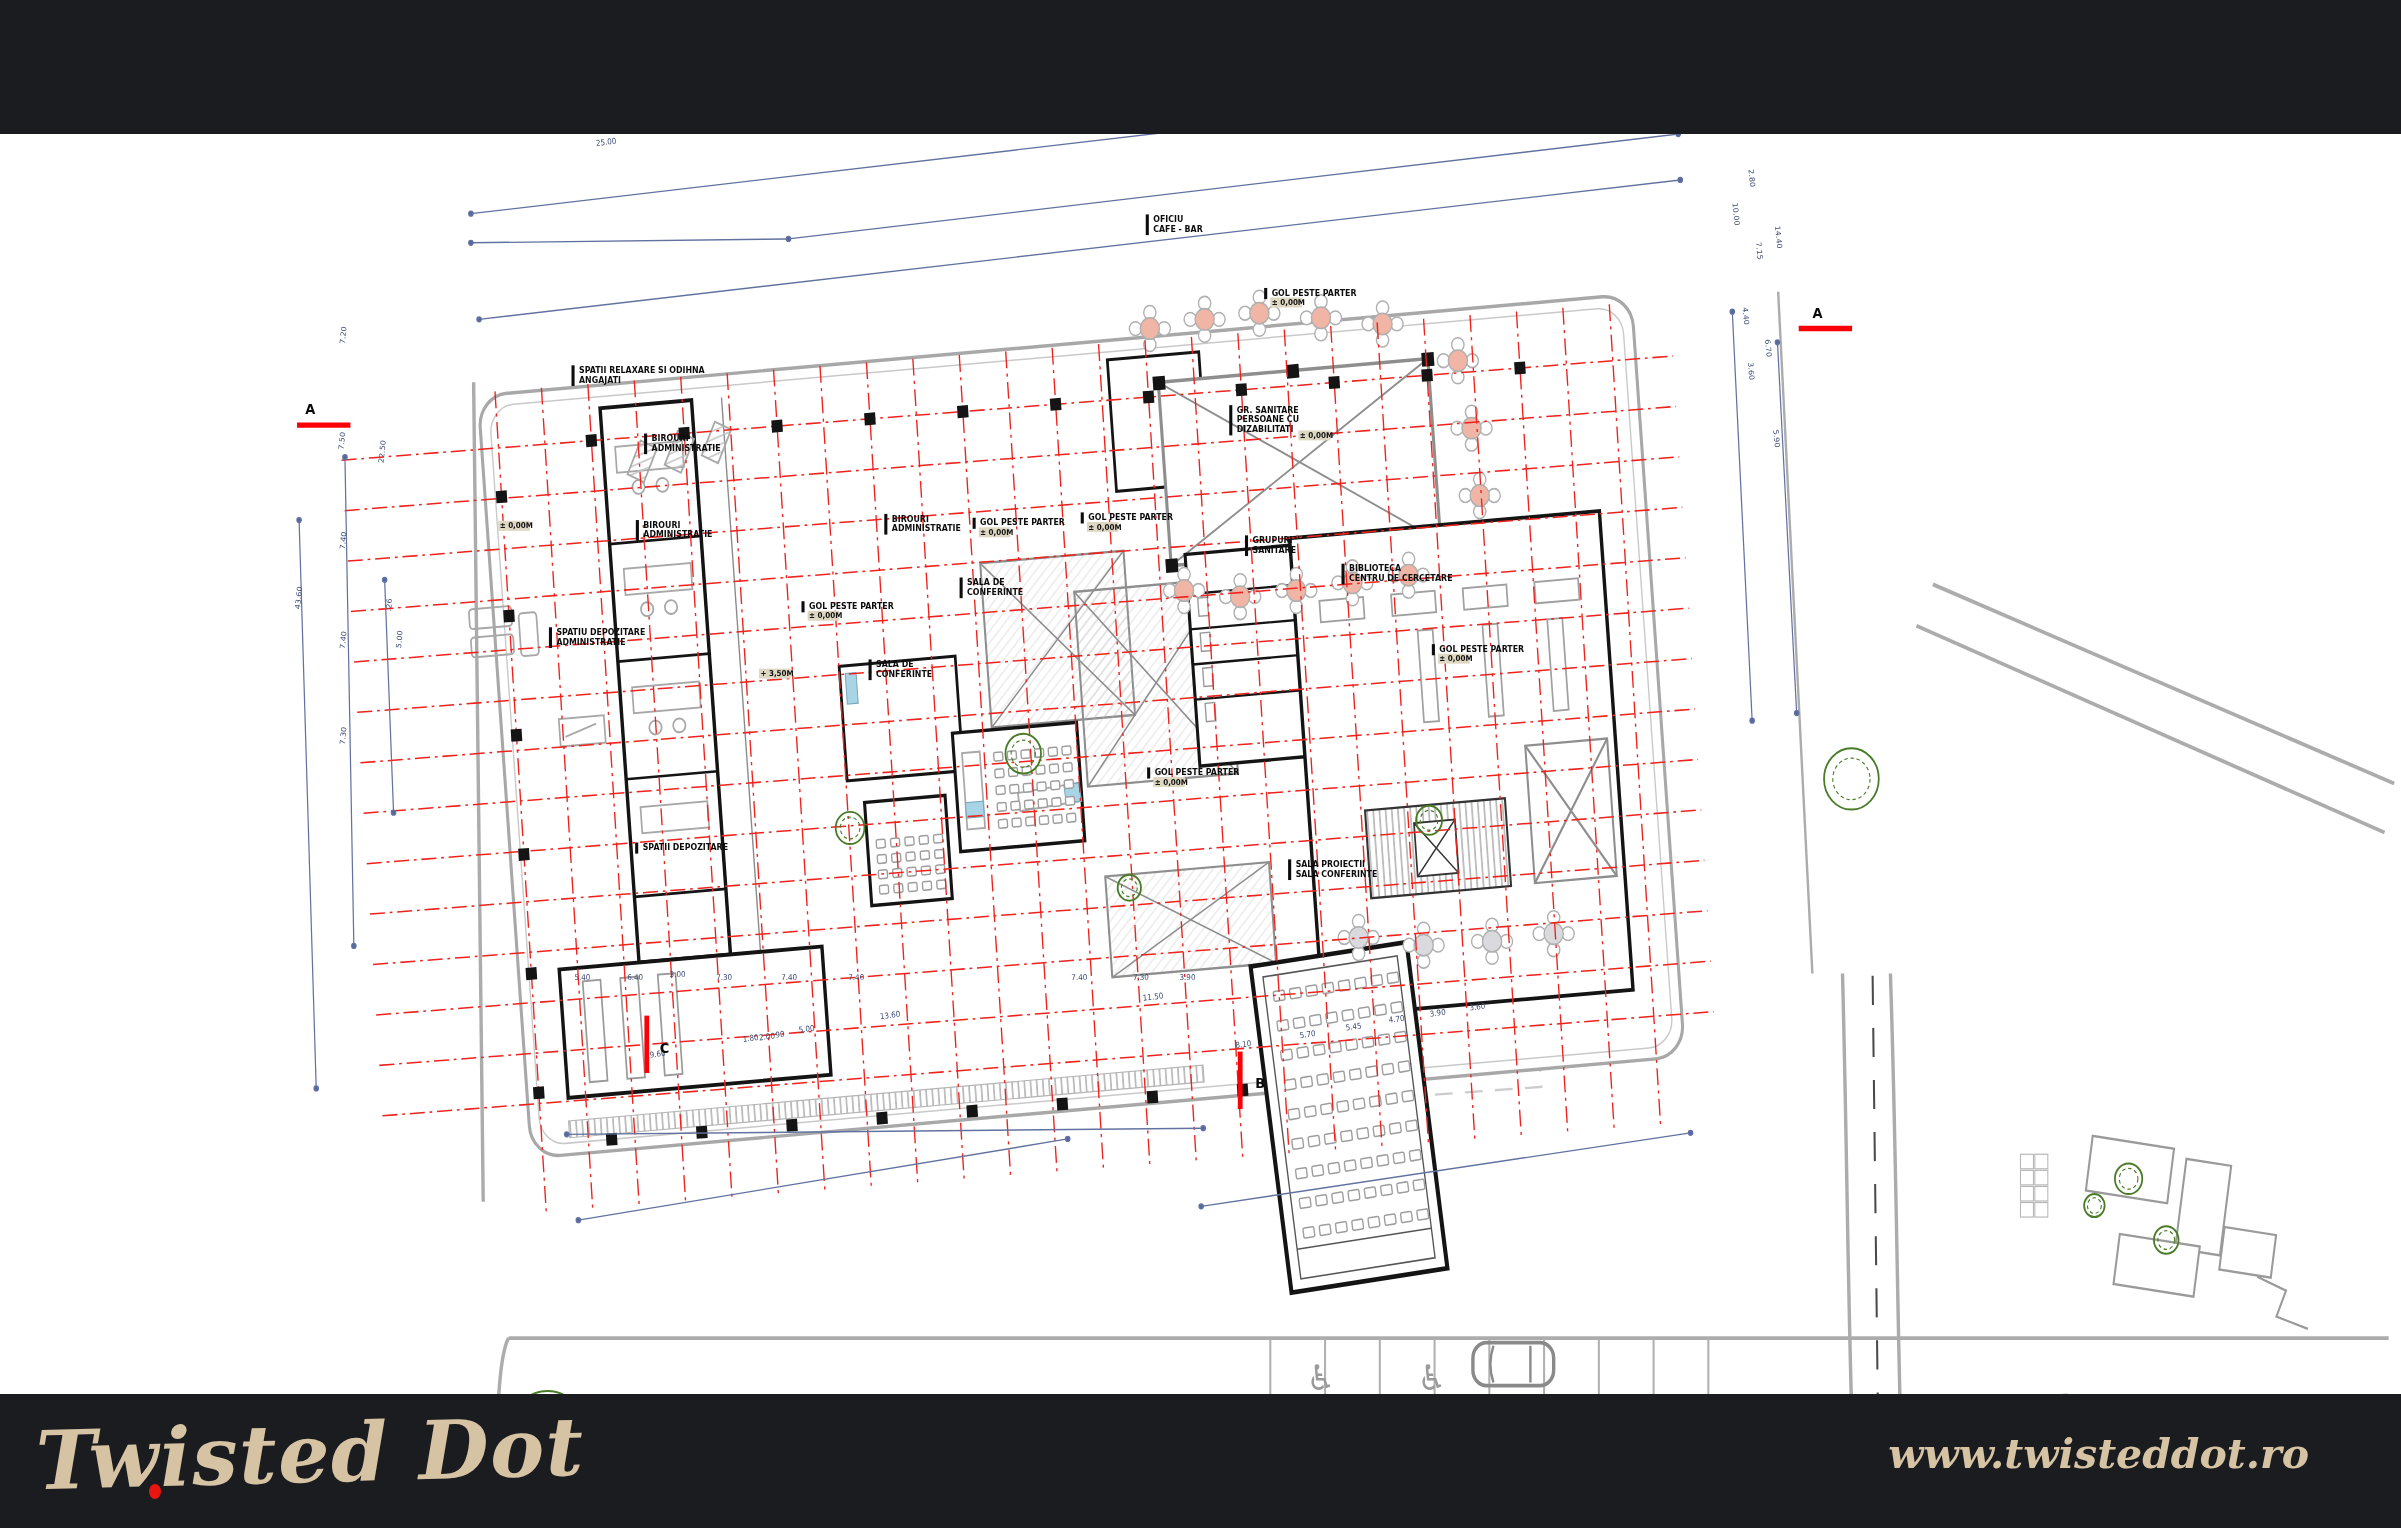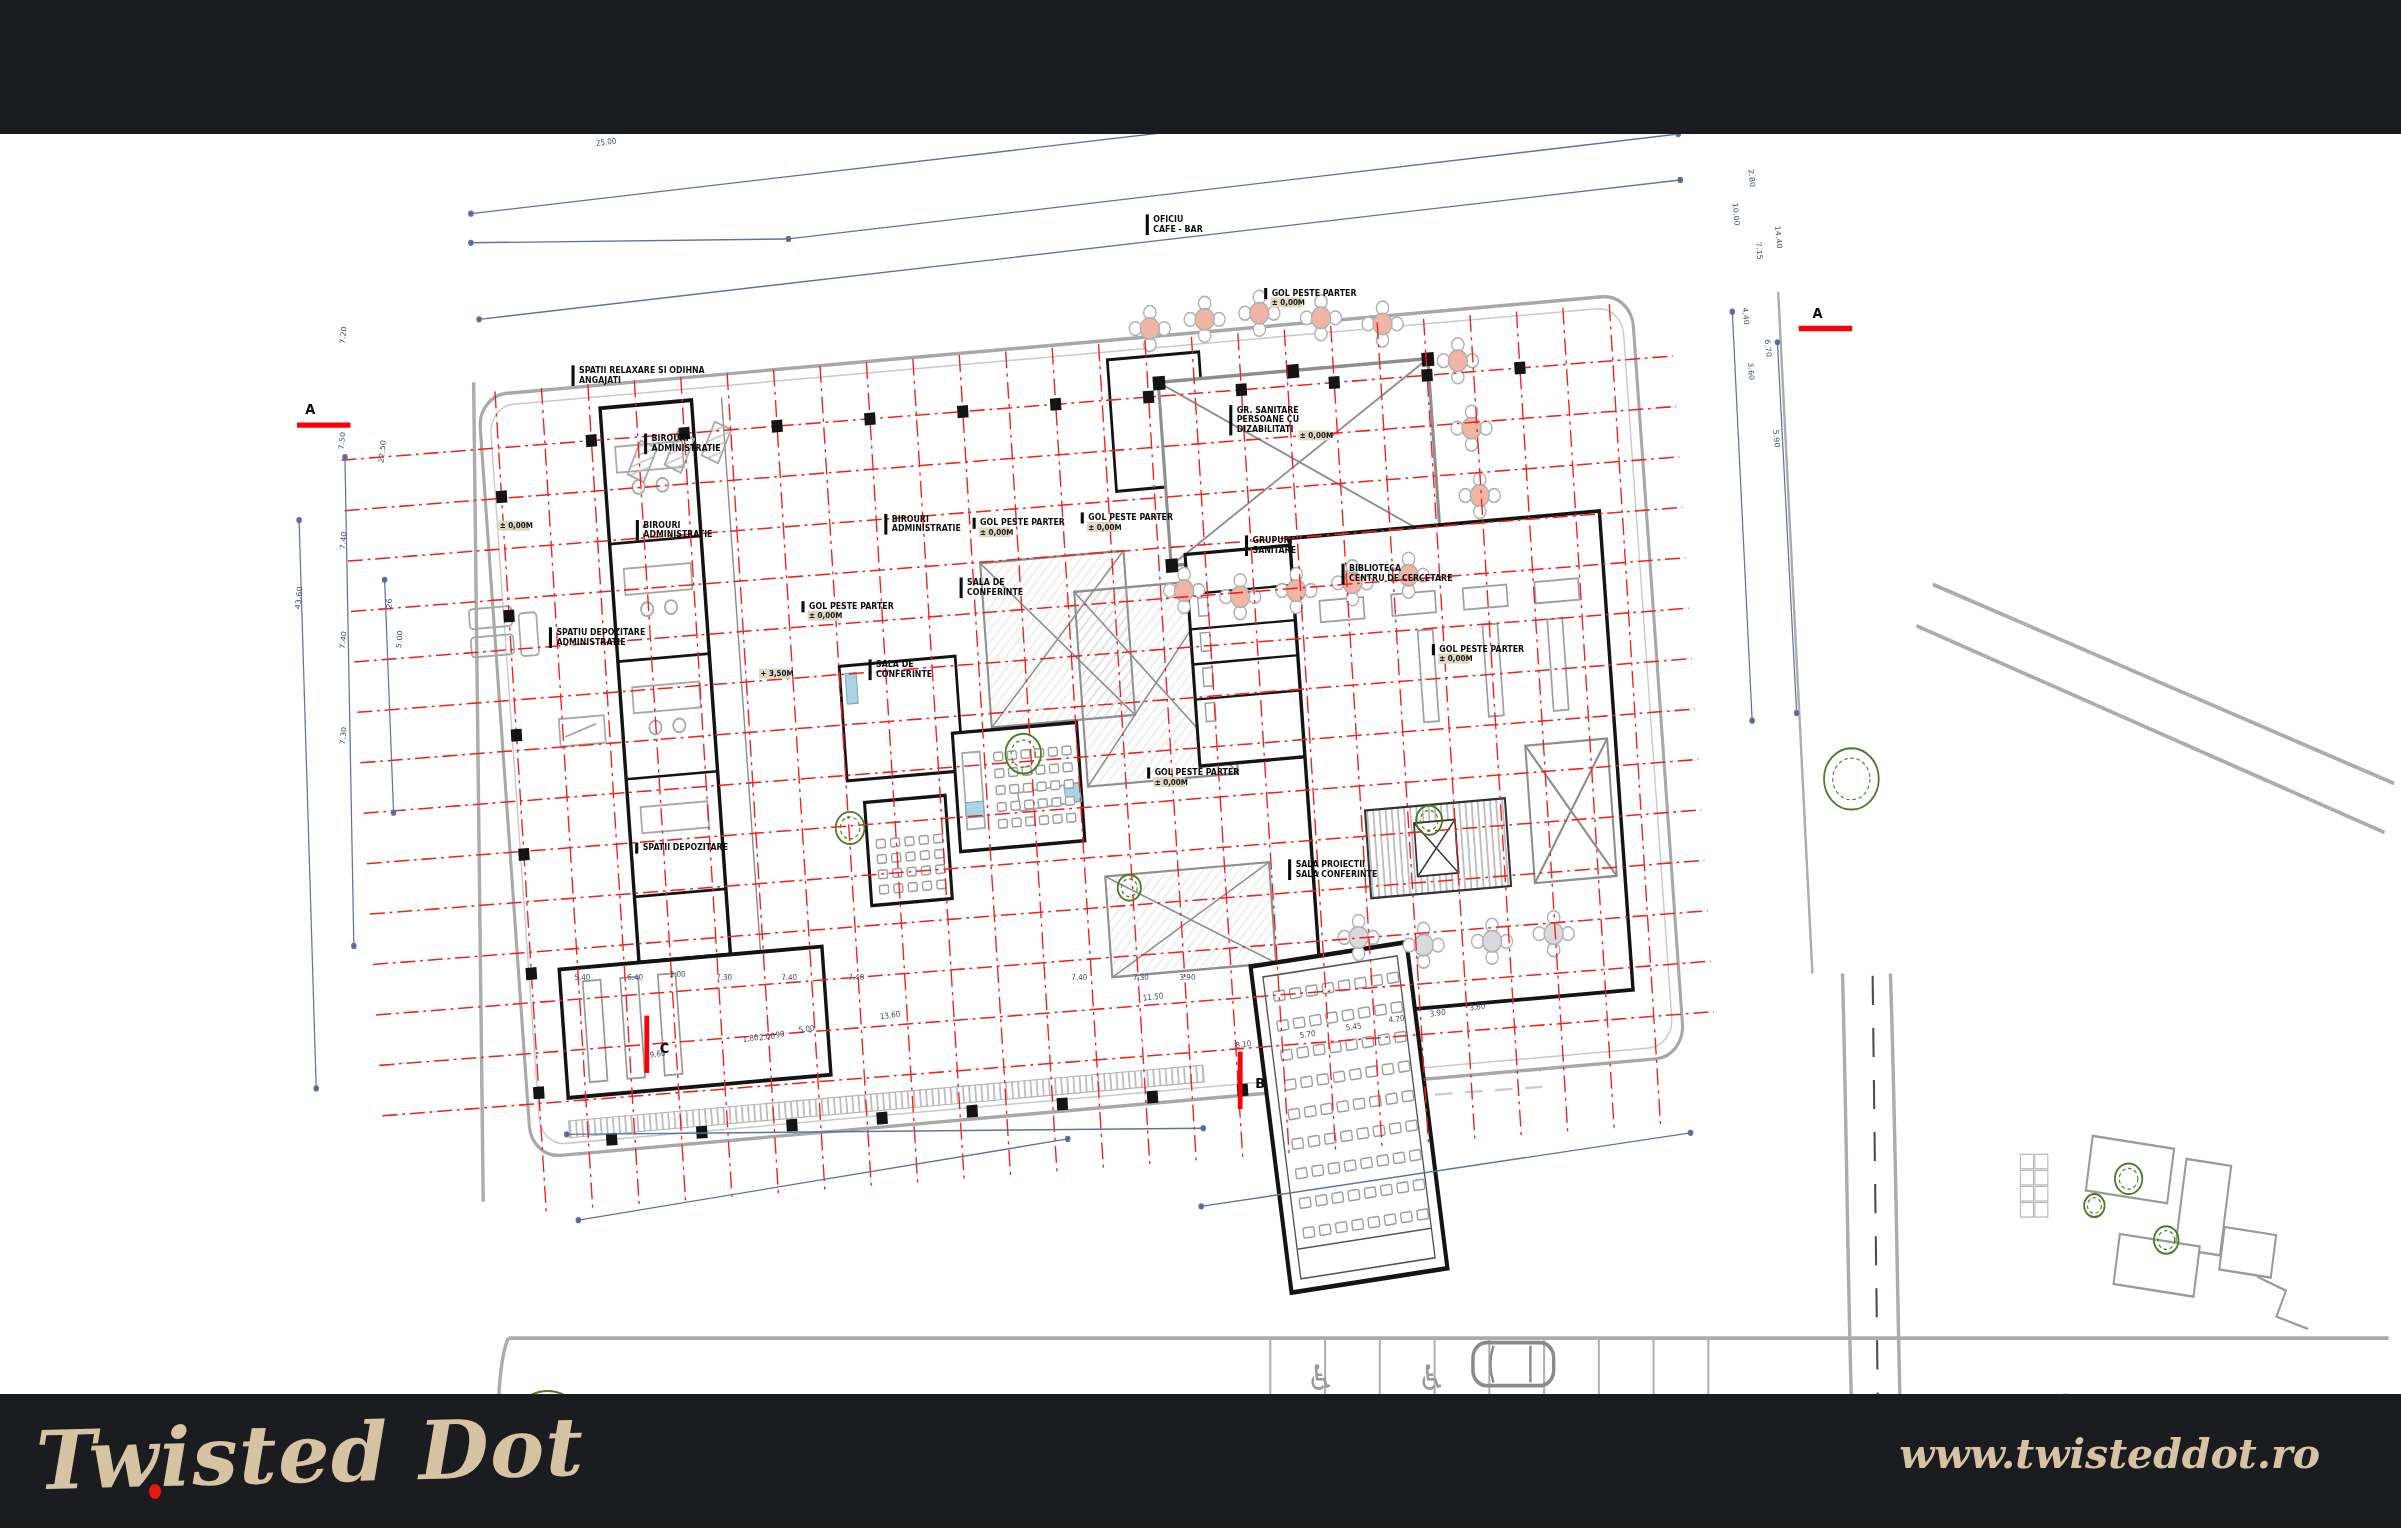--- a/index.html
+++ b/index.html
@@ -6,21 +6,21 @@
   .page{position:relative;width:2401px;height:1529px;background:#ffffff;overflow:hidden;
         font-family:"DejaVu Sans", sans-serif;}
   .bar{position:absolute;left:0;width:100%;background:#1b1c1f;}
   .bar.top{top:0;height:134px;}
   .bar.bottom{top:1394px;height:134px;}
   .logo{position:absolute;left:36px;top:12.3px;font-family:"DejaVu Serif", serif;
         font-style:italic;font-weight:bold;font-size:81px;color:#d6c3a4;
         letter-spacing:1.4px;transform:rotate(-1.5deg);}
   .logo-dot{position:absolute;left:149px;top:90px;width:11.6px;height:15px;border-radius:50%;
         background:#e81510;}
-  .site-url{position:absolute;right:81px;top:36px;font-family:"DejaVu Serif", serif;
+  .site-url{position:absolute;right:92px;top:36px;font-family:"DejaVu Serif", serif;
         font-style:italic;font-weight:bold;font-size:41px;color:#d6c3a4;}
   svg{position:absolute;left:0;top:134px;width:2401px;height:1260px;}
 </style>
 </head>
 <body>
 
 <div class="page">
   <div class="bar top" style="background: rgb(27, 28, 31);"></div>
 
   <svg id="plan-svg" viewBox="0 196 3508 1645" preserveAspectRatio="none">

